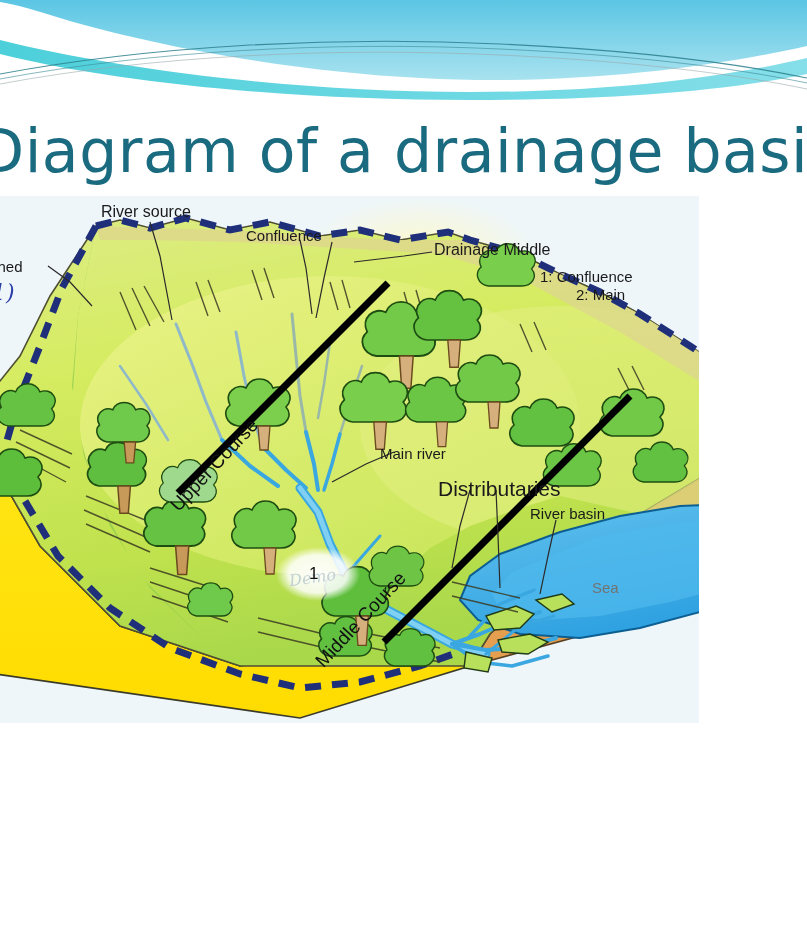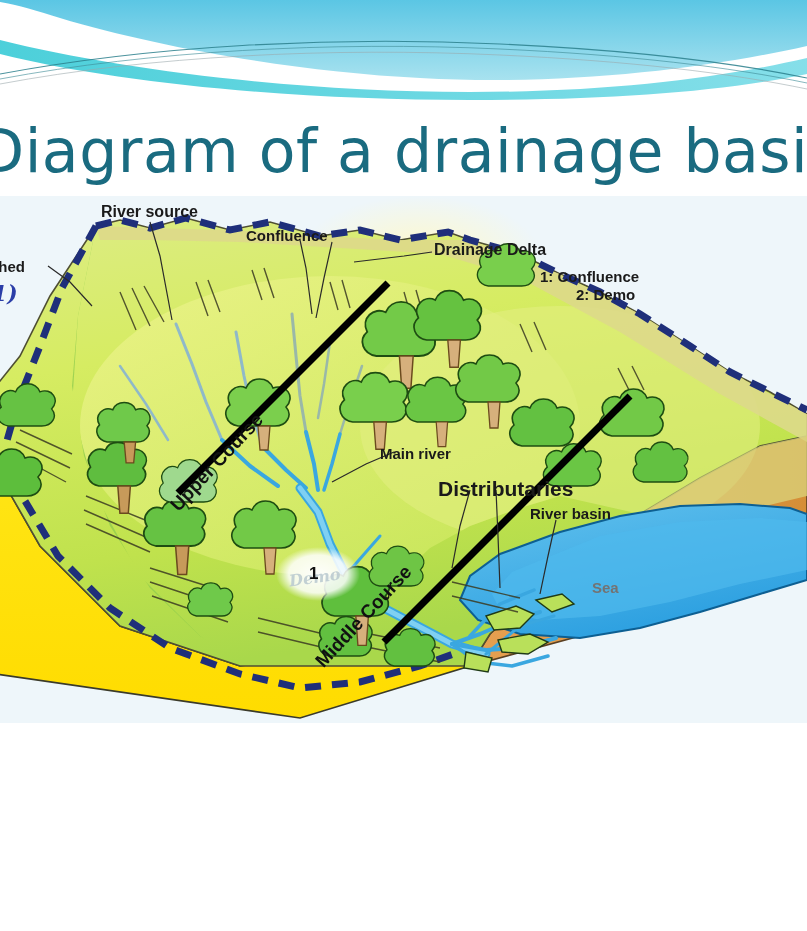--- a/index.html
+++ b/index.html
@@ -14,21 +14,21 @@
   
   .title-wrap{position:absolute;left:0;top:113px;width:807px;height:82px;overflow:hidden;}
   .title{
     position:absolute;left:-22px;top:-4px;white-space:nowrap;
     font-family:"DejaVu Sans",sans-serif;
     font-size:60px;line-height:84px;font-weight:400;
     color:#1a6b80;letter-spacing:0.5px;
   }
 
   
-  .fig{position:absolute;left:0;top:196px;width:807px;height:527px;overflow:hidden;background:#eef6fa;font-weight:bold;}
+  .fig{position:absolute;left:0;top:196px;width:699px;height:527px;overflow:hidden;background:#eef6fa;}
   .fig svg{position:absolute;left:0;top:0;}
 
   .lbl{position:absolute;font-family:"Liberation Sans",sans-serif;color:#1a1a1a;white-space:nowrap;}
   .lbl-src{left:101px;top:7px;font-size:16px;}
   .lbl-trib{left:246px;top:31px;font-size:15px;}
   .lbl-db{left:434px;top:45px;font-size:16px;}
   .lbl-k1{left:540px;top:72px;font-size:15px;}
   .lbl-k2{left:576px;top:90px;font-size:15px;}
   .lbl-main{left:380px;top:249px;font-size:15px;text-align:center;}
   .lbl-dist{left:438px;top:281px;font-size:21px;}
@@ -337,23 +337,23 @@
         <path d="M394 256 L366 268 L332 286"></path>
         <path d="M470 294 L460 330 L452 372"></path>
         <path d="M496 294 L498 340 L500 392"></path>
         <path d="M556 324 L548 360 L540 398"></path>
         <path d="M48 70 L70 86 L92 110"></path>
       </g>
     </svg>
 
     <div class="lbl lbl-src">River source</div>
     <div class="lbl lbl-trib">Confluence</div>
-    <div class="lbl lbl-db">Drainage Delta</div>
+    <div class="lbl lbl-db">Drainage Middle</div>
     <div class="lbl lbl-k1">1: Confluence</div>
-    <div class="lbl lbl-k2">2: Demo</div>
+    <div class="lbl lbl-k2">2: Main</div>
     <div class="lbl lbl-main">Main river</div>
     <div class="lbl lbl-dist">Distributaries</div>
     <div class="lbl lbl-mouth">River basin</div>
     <div class="lbl lbl-sea">Sea</div>
     <div class="lbl lbl-shed">shed</div>
     <div class="lbl lbl-hand">1)</div>
 
     <div class="rot rot-upper">Upper Course</div>
     <div class="rot rot-middle">Middle Course</div>
 

